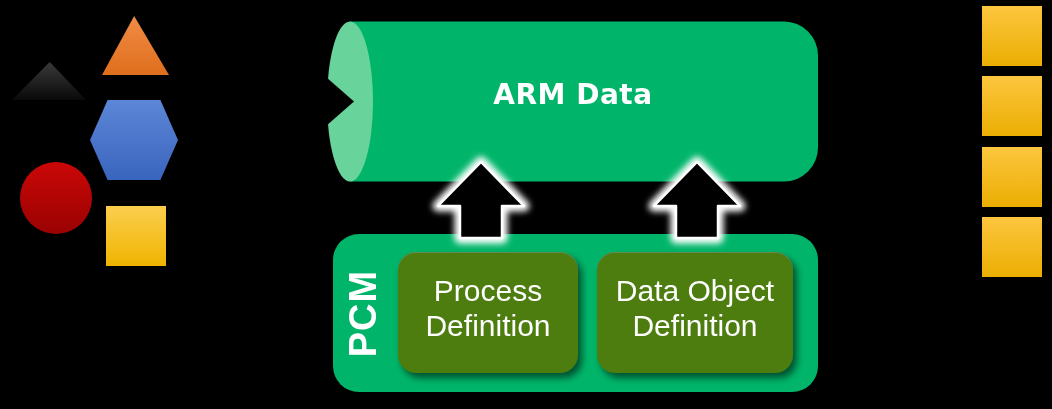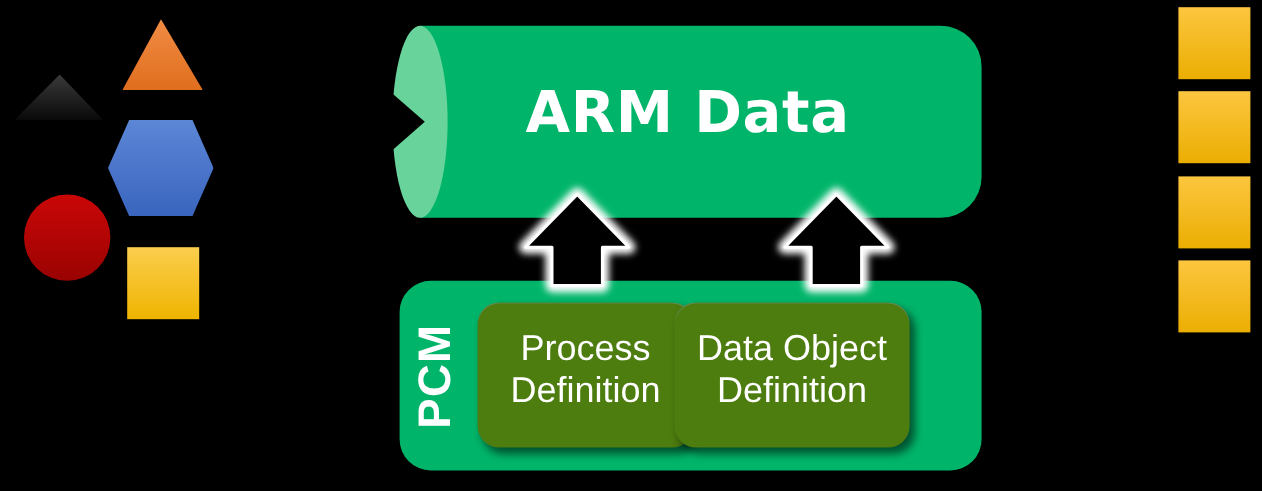--- a/index.html
+++ b/index.html
@@ -32,40 +32,40 @@
 
   
   svg.layer{position:absolute;left:0;top:0;width:1052px;height:409px;pointer-events:none;}
 
   
   .adi-title{
     left:328px;top:22px;width:490px;height:160px;
     display:flex;flex-direction:column;align-items:center;justify-content:center;
     padding-bottom:16px;
     color:#fff;font-family:"DejaVu Sans","Liberation Sans",sans-serif;
-    font-weight:700;font-size:48px;line-height:47px;text-align:center;
+    font-weight:700;font-size:28px;line-height:47px;text-align:center;
     letter-spacing:0.5px;
   }
 
   
   .pcm-box{left:333px;top:234px;width:485px;height:158px;
     background:#00B56A;border-radius:26px;}
   .pcm-label{left:333px;top:234px;width:62px;height:158px;
     display:flex;align-items:center;justify-content:center;}
   .pcm-label span{
     transform:rotate(-90deg);color:#fff;font-weight:700;font-size:38px;
     letter-spacing:1px;font-family:"Liberation Sans",sans-serif;white-space:nowrap;}
   .navy{
     top:252px;height:121px;background:#4d7c0f;border-radius:18px;
     display:flex;flex-direction:column;align-items:center;justify-content:center;
     padding-bottom:10px;color:#fff;font-size:30px;line-height:35px;text-align:center;
     box-shadow:4px 5px 7px rgba(0,0,0,0.55), inset 0 1px 0 rgba(140,170,215,0.35);
   }
   .navy.b1{left:398px;width:180px;}
-  .navy.b2{left:562px;width:196px;}
+  .navy.b2{left:597px;width:196px;}
 </style>
 </head>
 <body>
 
 <div class="stage">
 
   <div class="abs tri-dark"></div>
   <div class="abs tri-orange"></div>
   <div class="abs hex-blue"></div>
   <div class="abs circle-red"></div>

